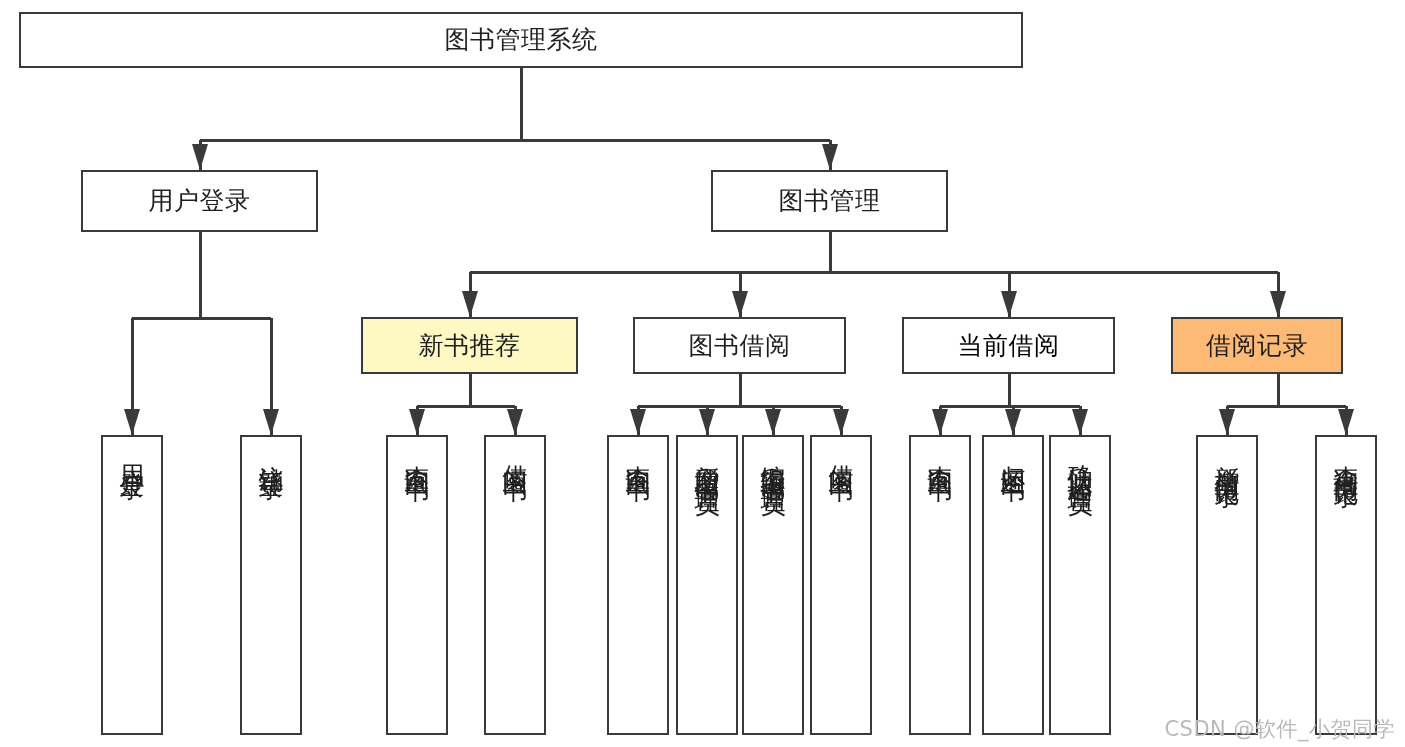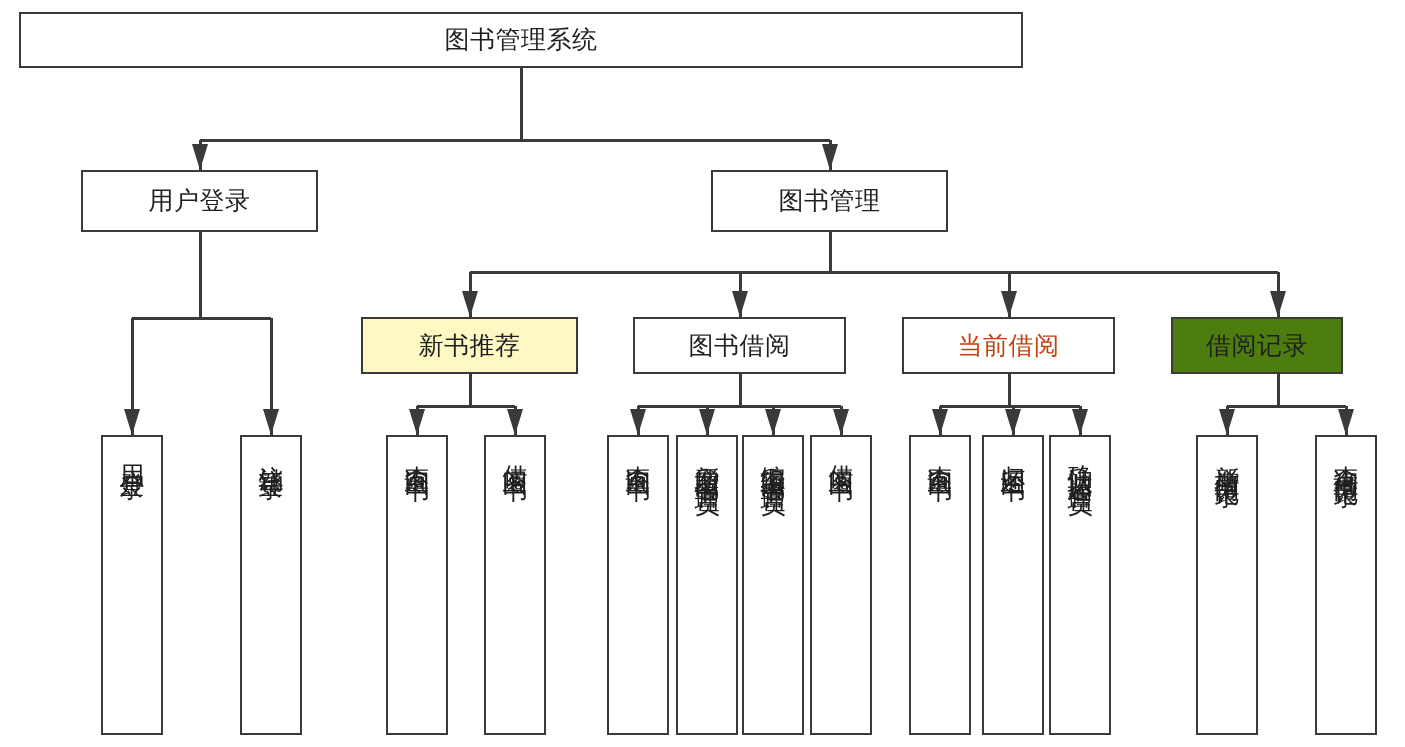--- a/index.html
+++ b/index.html
@@ -138,24 +138,24 @@
       </div>
       <div class="node horiz" style="left: 711px; top: 170px; width: 237px; height: 62px; border-color: rgb(58, 58, 58); background: rgb(255, 255, 255); color: rgb(31, 31, 31); align-items: center;">
         <span class="node-label">图书管理</span>
       </div>
       <div class="node horiz" style="left: 361px; top: 317px; width: 217px; height: 57px; border-color: rgb(58, 58, 58); background: #fef9c3; color: rgb(31, 31, 31);">
         <span class="node-label">新书推荐</span>
       </div>
       <div class="node horiz" style="left: 633px; top: 317px; width: 213px; height: 57px; border-color: rgb(58, 58, 58); background: rgb(255, 255, 255); color: rgb(31, 31, 31);">
         <span class="node-label">图书借阅</span>
       </div>
-      <div class="node horiz" style="left: 902px; top: 317px; width: 213px; height: 57px; border-color: rgb(58, 58, 58); background: rgb(255, 255, 255); color: #c2410c;">
+      <div class="node horiz" style="left: 902px; top: 317px; width: 213px; height: 57px; border-color: rgb(58, 58, 58); background: rgb(255, 255, 255); color: #000000;">
         <span class="node-label">当前借阅</span>
       </div>
-      <div class="node horiz" style="left: 1171px; top: 317px; width: 172px; height: 57px; border-color: rgb(58, 58, 58); background: #4d7c0f; color: rgb(31, 31, 31);">
+      <div class="node horiz" style="left: 1171px; top: 317px; width: 172px; height: 57px; border-color: rgb(58, 58, 58); background: #fdba74; color: rgb(31, 31, 31);">
         <span class="node-label">借阅记录</span>
       </div>
       <div class="node vert" style="left: 101px; top: 435px; width: 62px; height: 300px; border-color: rgb(58, 58, 58); background: rgb(255, 255, 255); color: rgb(31, 31, 31);">
         <span class="node-label">用户登录</span>
       </div>
       <div class="node vert" style="left: 240px; top: 435px; width: 62px; height: 300px; border-color: rgb(58, 58, 58); background: rgb(255, 255, 255); color: rgb(31, 31, 31);">
         <span class="node-label">注销登录</span>
       </div>
       <div class="node vert" style="left: 386px; top: 435px; width: 62px; height: 300px; border-color: rgb(58, 58, 58); background: rgb(255, 255, 255); color: rgb(31, 31, 31);">
         <span class="node-label">查询图书</span>
@@ -185,13 +185,14 @@
         <span class="node-label">确认归还（管理员）</span>
       </div>
       <div class="node vert" style="left: 1196px; top: 435px; width: 62px; height: 300px; border-color: rgb(58, 58, 58); background: rgb(255, 255, 255); color: rgb(31, 31, 31);">
         <span class="node-label">新增借阅记录</span>
       </div>
       <div class="node vert" style="left: 1315px; top: 435px; width: 62px; height: 300px; border-color: rgb(58, 58, 58); background: rgb(255, 255, 255); color: rgb(31, 31, 31);">
         <span class="node-label">查询借阅记录</span>
       </div>
     </div>
 
+  <div id="watermark">CSDN @软件_小贺同学</div>
 </div>
 
 </body></html>

